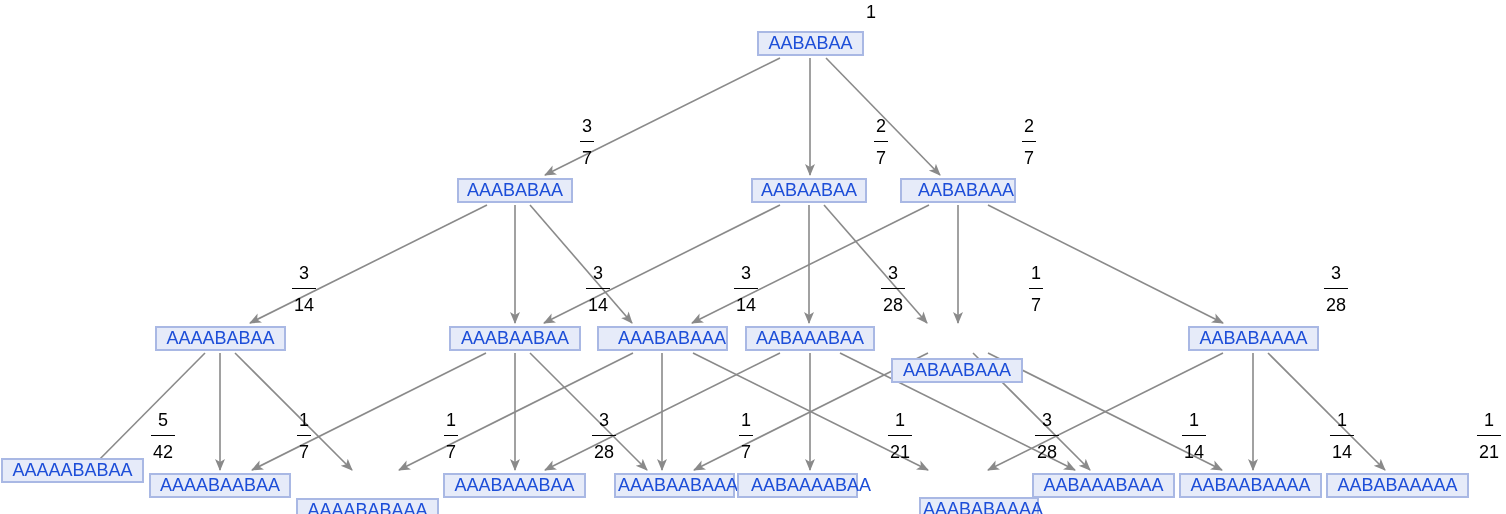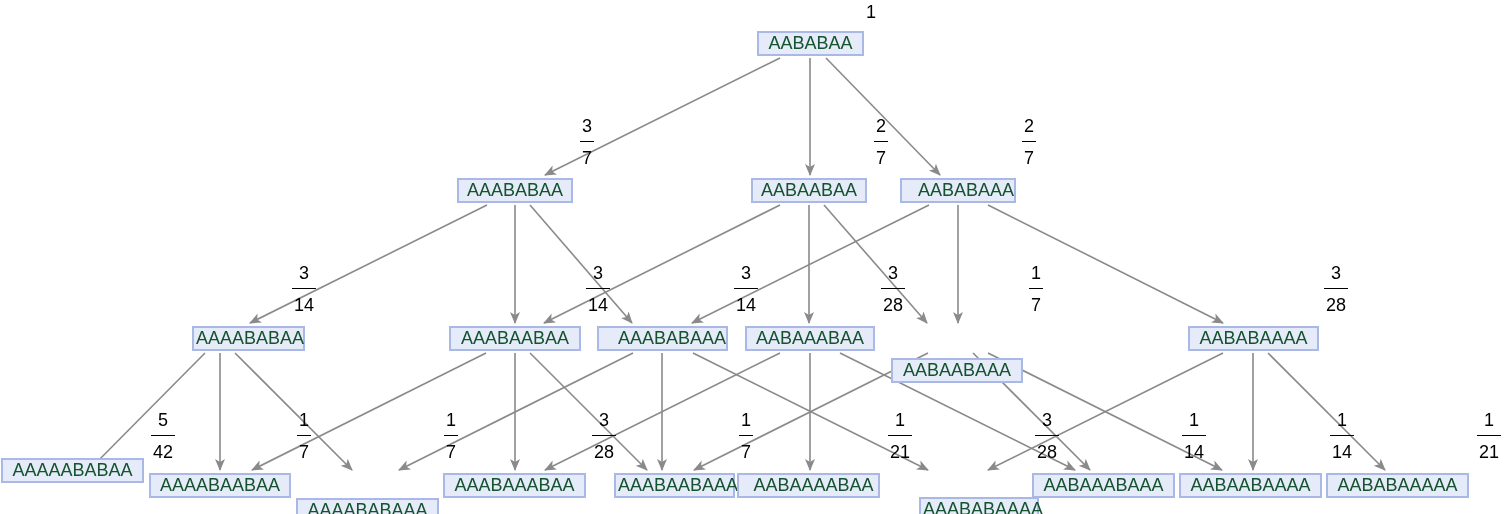--- a/index.html
+++ b/index.html
@@ -1,21 +1,21 @@
 <!DOCTYPE html>
 <html><head>
 <meta charset="utf-8">
 <style>
   html, body { margin: 0; padding: 0; background: #ffffff; }
   body { width: 1506px; height: 514px; position: relative; overflow: hidden; font-family: "Liberation Sans", sans-serif; }
   #edges { position: absolute; left: 0; top: 0; width: 1506px; height: 514px; }
   .node {
     position: absolute; box-sizing: border-box; height: 25px;
     background: #e6ebf9; border: 2px solid #a9b8e4;
-    color: #14532d; font-size: 18px; line-height: 21px;
+    color: #1d4ed8; font-size: 18px; line-height: 21px;
     text-align: center; white-space: nowrap; padding: 0 2px;
   }
   .frac {
     position: absolute; color: #000; font-size: 18px; text-align: center;
     line-height: 20px; transform: translateX(-50%);
   }
   .frac .num, .frac .den { display: block; padding: 0 2px; }
   .frac .bar { display: block; height: 0; border-top: 1.5px solid #000; margin: 5px 0 6px 0; }
   .whole { position: absolute; color: #000; font-size: 18px; transform: translateX(-50%); }
 </style>
@@ -62,32 +62,32 @@
     </g>
 </svg>
 
 <div id="root-prob" class="whole" style="left:871px; top:2px;">1</div>
 
 <div id="nodes">
     <div class="node" style="left: 757px; top: 31px; width: 107px;">AABABAA</div>
     <div class="node" style="left: 457px; top: 178px; width: 116px;">AAABABAA</div>
     <div class="node" style="left: 751px; top: 178px; width: 116px;">AABAABAA</div>
     <div class="node" style="left: 900px; top: 178px; width: 116px; padding-left: 16px;">AABABAAA</div>
-    <div class="node" style="left: 155px; top: 326px; width: 113px; margin-left: 37px;">AAAABABAA</div>
+    <div class="node" style="left: 155px; top: 326px; width: 131px;">AAAABABAA</div>
     <div class="node" style="left: 449px; top: 326px; width: 132px;">AAABAABAA</div>
     <div class="node" style="left: 597px; top: 326px; width: 131px; padding-left: 19px;">AAABABAAA</div>
     <div class="node" style="left: 745px; top: 326px; width: 130px;">AABAAABAA</div>
     <div class="node" style="left: 891px; top: 326px; width: 132px; margin-top: 32px;">AABAABAAA</div>
     <div class="node" style="left: 1188px; top: 326px; width: 131px;">AABABAAAA</div>
     <div class="node" style="left: 1px; top: 458px; width: 143px;">AAAAABABAA</div>
     <div class="node" style="left: 149px; top: 473px; width: 142px;">AAAABAABAA</div>
     <div class="node" style="left: 296px; top: 498px; width: 143px;">AAAABABAAA</div>
     <div class="node" style="left: 443px; top: 473px; width: 143px;">AAABAAABAA</div>
     <div class="node" style="left: 614px; top: 473px; width: 121px;">AAABAABAAA</div>
-    <div class="node" style="left: 737px; top: 473px; width: 143px; padding-left: 12px;">AABAAAABAA</div>
+    <div class="node" style="left: 737px; top: 473px; width: 121px; padding-left: 12px;">AABAAAABAA</div>
     <div class="node" style="left: 919px; top: 473px; width: 120px; margin-top: 24px;">AAABABAAAA</div>
     <div class="node" style="left: 1032px; top: 473px; width: 143px;">AABAAABAAA</div>
     <div class="node" style="left: 1179px; top: 473px; width: 143px;">AABAABAAAA</div>
     <div class="node" style="left: 1326px; top: 473px; width: 143px;">AABABAAAAA</div>
   </div>
 <div id="fracs">
     <div class="frac" style="left: 587px; top: 116px;">
       <span class="num">3</span>
       <span class="bar"></span>
       <span class="den">7</span>

